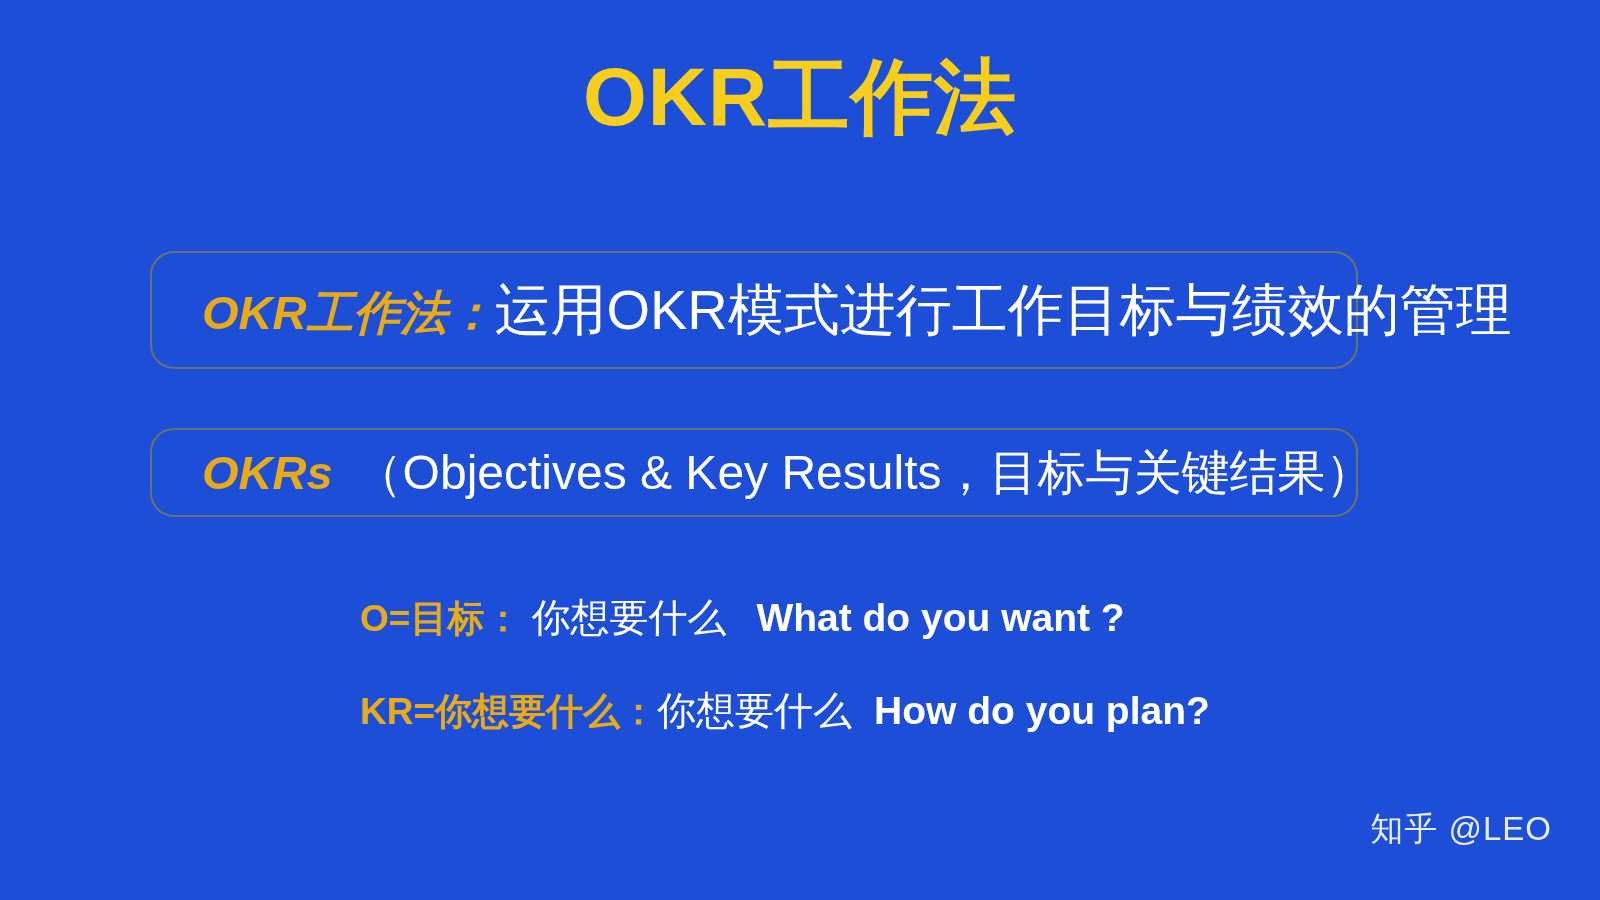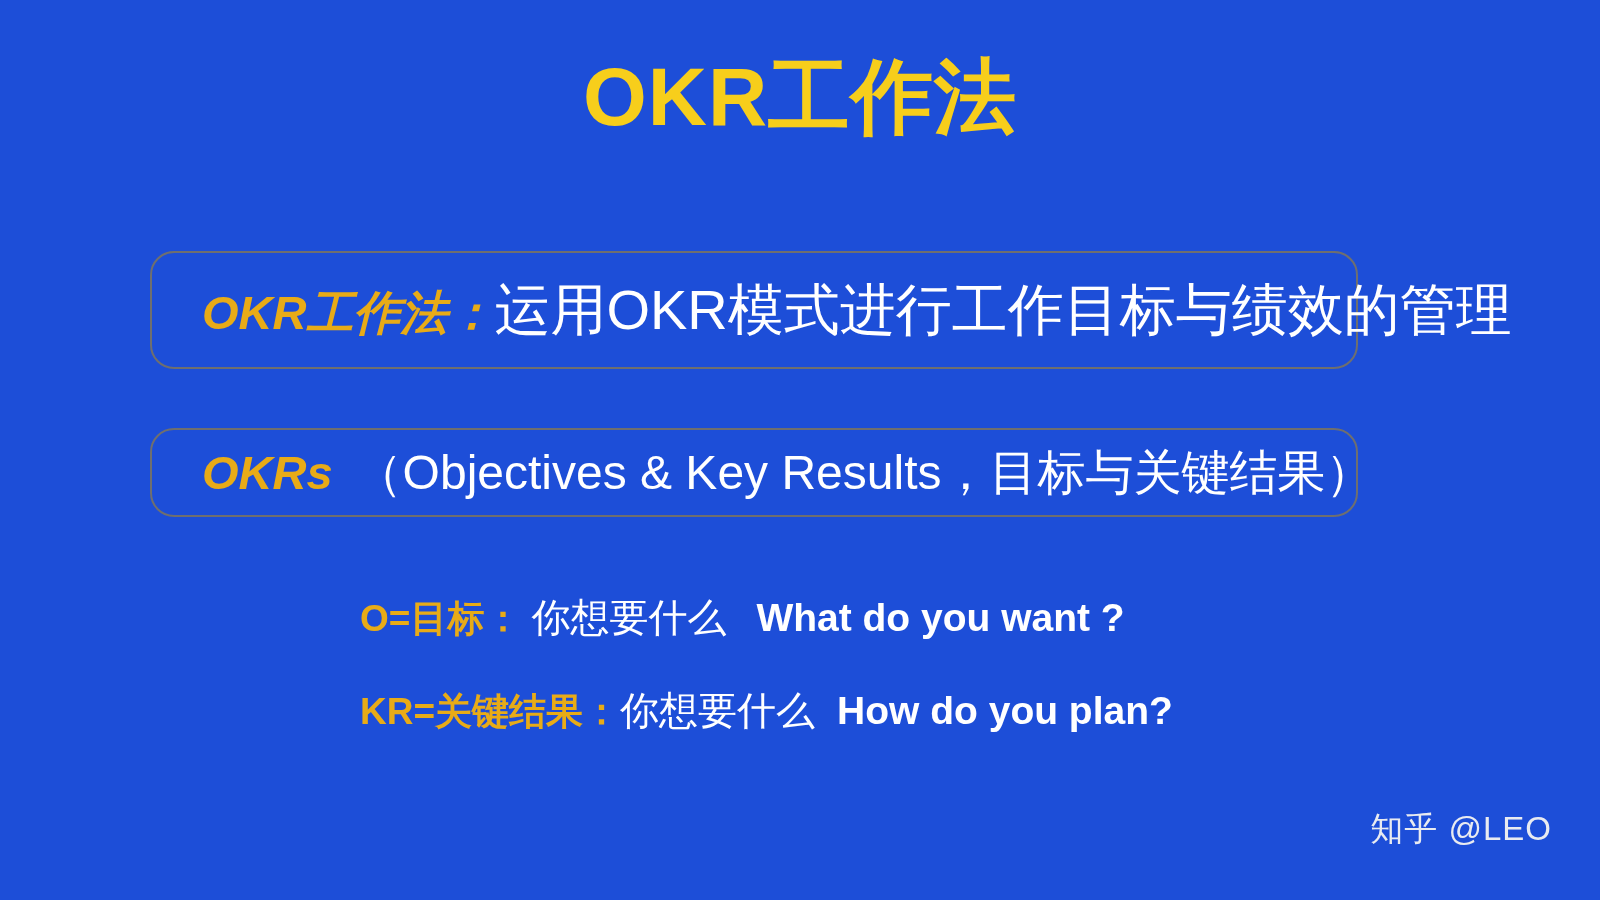--- a/index.html
+++ b/index.html
@@ -149,18 +149,18 @@
     <div class="callout-line">
       <span class="label-gold">OKRs</span><span class="gap-md"></span><span class="text-white">（Objectives &amp; Key Results，目标与关键结果）</span>
     </div>
   </div>
 
   <div class="def-line def-o">
     <span class="def-label">O=目标：</span><span class="gap-sm"></span><span class="def-cn">你想要什么</span><span class="gap-lg"></span><span class="def-en">What do you want ?</span>
   </div>
 
   <div class="def-line def-kr">
-    <span class="def-label">KR=关键结果：</span><span class="def-cn">你想要什么</span><span class="gap-md"></span><span class="def-en">How do you plan?</span>
+    <span class="def-label">KR=你想要什么：</span><span class="def-cn">你想要什么</span><span class="gap-md"></span><span class="def-en">How do you plan?</span>
   </div>
 
   <div class="watermark">知乎 @LEO</div>
 
 </div>
 
 </body></html>

